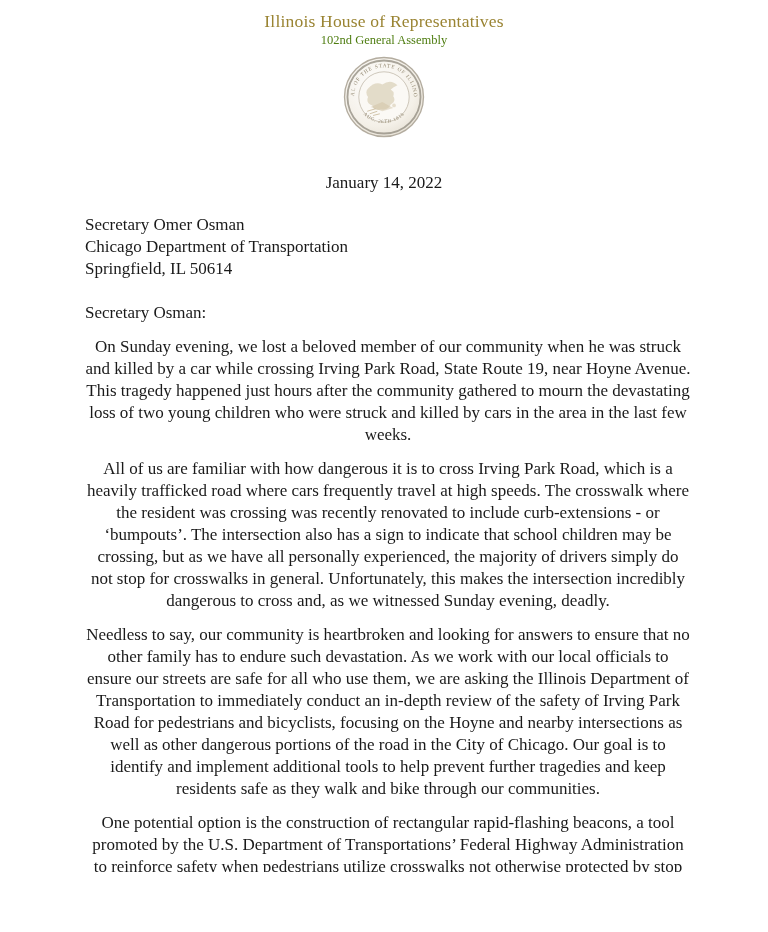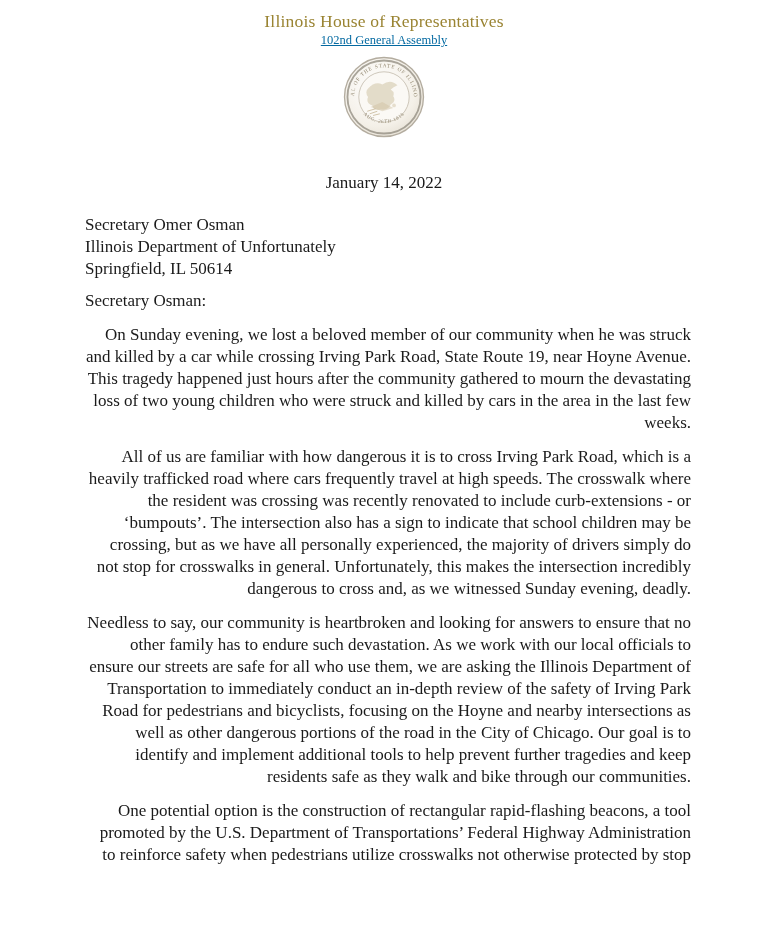--- a/index.html
+++ b/index.html
@@ -22,22 +22,21 @@
   }
   .letterhead-title {
     font-size: 17.5px;
     line-height: 22px;
     color: #9a8433;
     letter-spacing: 0.2px;
   }
   .letterhead-subtitle {
     font-size: 12.5px;
     line-height: 16px;
-    color: #0369a1;
-    text-decoration: underline;
+    color: #4d7c0f;
   }
   .seal-wrap {
     margin-top: 7px;
     text-align: center;
   }
   .seal {
     width: 84px;
     height: 84px;
     vertical-align: top;
   }
@@ -53,26 +52,26 @@
     font-size: 17px;
     line-height: 22px;
   }
   .address-block {
     margin-top: 20px;
   }
   .address-line {
     white-space: nowrap;
   }
   .salutation {
-    margin-top: 10px;
+    margin-top: 22px;
   }
   .para {
     margin: 0;
     margin-top: 12px;
-    text-align: right;
+    text-align: center;
   }
   .seal-ring-text {
     font-family: "Liberation Serif", "DejaVu Serif", serif;
     font-size: 6.3px;
     letter-spacing: 1.1px;
     fill: #938871;
   }
   .seal-ring-text-bottom {
     font-size: 5.8px;
     letter-spacing: 0.9px;
@@ -120,21 +119,21 @@
       </text>
     </svg>
   </div>
 
   <div class="date-line">January 14, 2022</div>
 
   <div class="body-col">
 
     <div class="address-block">
       <div class="address-line">Secretary Omer Osman</div>
-      <div class="address-line">Illinois Department of Unfortunately</div>
+      <div class="address-line">Chicago Department of Transportation</div>
       <div class="address-line">Springfield, IL 50614</div>
     </div>
 
     <div class="salutation">Secretary Osman:</div>
 
     <p class="para">On Sunday evening, we lost a beloved member of our community when he was struck and killed by a car while crossing Irving Park Road, State Route 19, near Hoyne Avenue. This tragedy happened just hours after the community gathered to mourn the devastating loss of two young children who were struck and killed by cars in the area in the last few weeks.</p>
     <p class="para">All of us are familiar with how dangerous it is to cross Irving Park Road, which is a heavily trafficked road where cars frequently travel at high speeds. The crosswalk where the resident was crossing was recently renovated to include curb-extensions - or ‘bumpouts’. The intersection also has a sign to indicate that school children may be crossing, but as we have all personally experienced, the majority of drivers simply do not stop for crosswalks in general. Unfortunately, this makes the intersection incredibly dangerous to cross and, as we witnessed Sunday evening, deadly.</p>
     <p class="para">Needless to say, our community is heartbroken and looking for answers to ensure that no other family has to endure such devastation. As we work with our local officials to ensure our streets are safe for all who use them, we are asking the Illinois Department of Transportation to immediately conduct an in-depth review of the safety of Irving Park Road for pedestrians and bicyclists, focusing on the Hoyne and nearby intersections as well as other dangerous portions of the road in the City of Chicago. Our goal is to identify and implement additional tools to help prevent further tragedies and keep residents safe as they walk and bike through our communities.</p>
     <p class="para">One potential option is the construction of rectangular rapid-flashing beacons, a tool promoted by the U.S. Department of Transportations’ Federal Highway Administration to reinforce safety when pedestrians utilize crosswalks not otherwise protected by stop</p>
 

